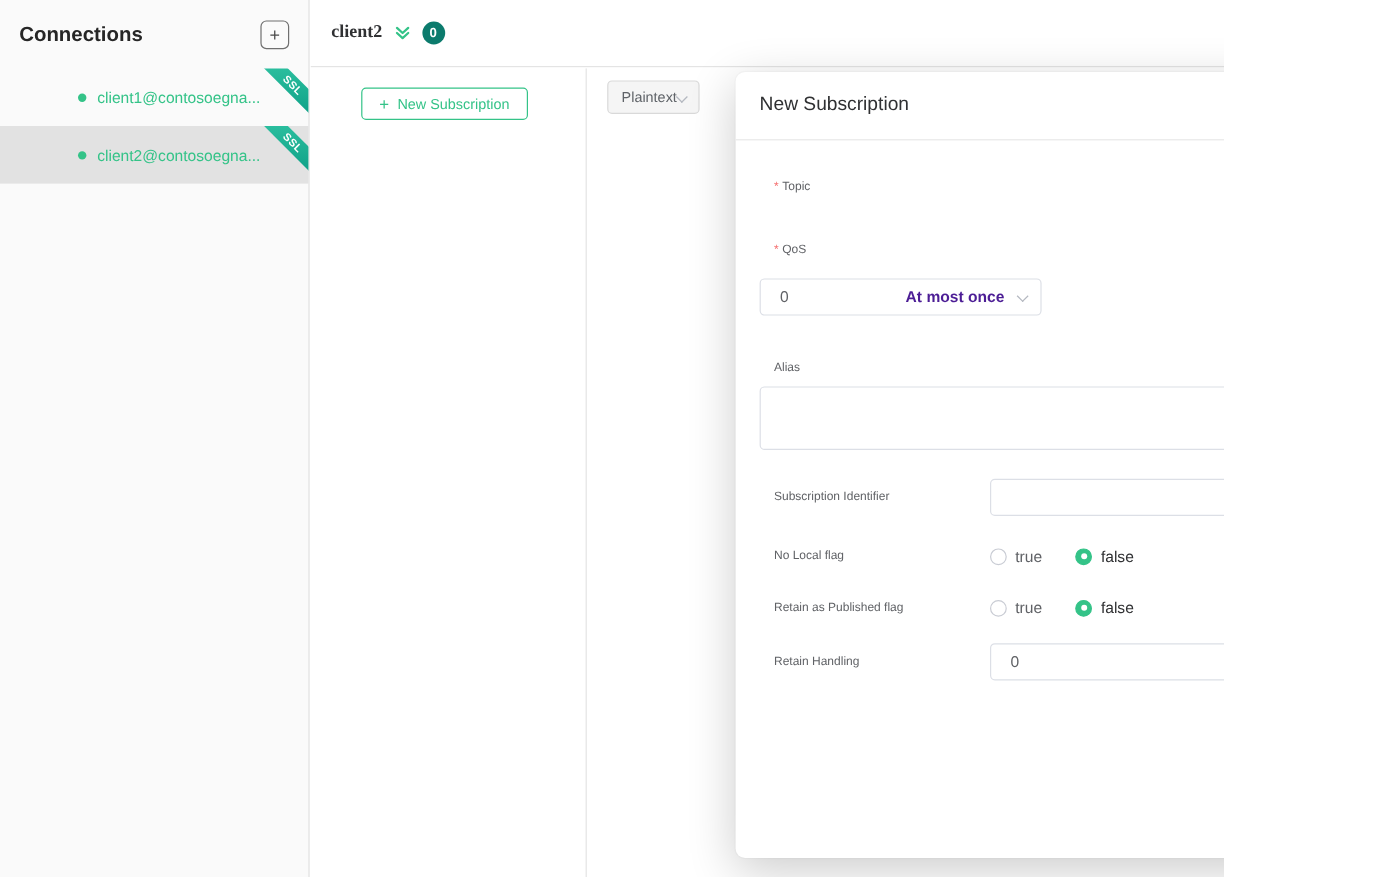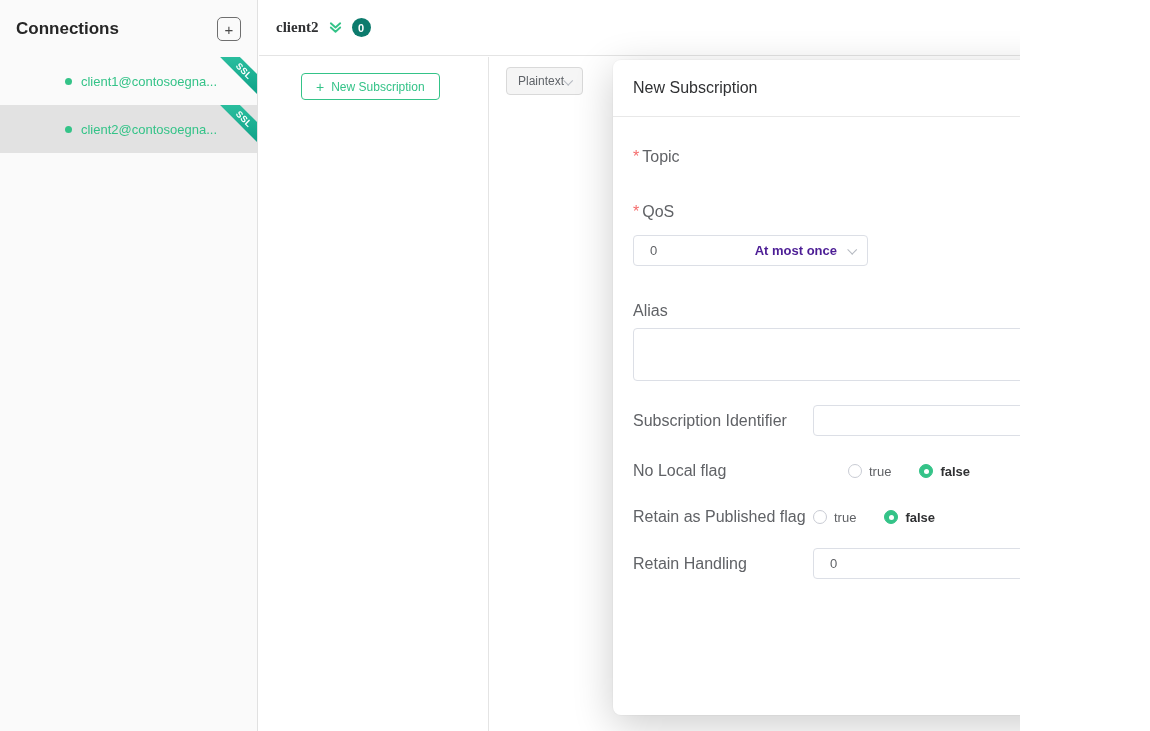--- a/index.html
+++ b/index.html
@@ -46,21 +46,21 @@
   .caret { display:inline-block; width:7px; height:7px; border-right:1.5px solid #b4b8c0;
     border-bottom:1.5px solid #b4b8c0; transform:rotate(45deg) translateY(-1px); }
   
   .modal { position:absolute; left:613px; top:60px; width:530px; height:655px; background:#fff;
     border-radius:8px; box-shadow:0 10px 40px rgba(0,0,0,.20), 0 0 0 1px rgba(0,0,0,.02); }
   .modal-header { height:57px; display:flex; align-items:center; justify-content:space-between;
     padding:0 20px; border-bottom:1px solid #e8e8e8; }
   .modal-title { font-size:16px; color:#303133; }
   .close-btn { background:none; border:none; font-size:20px; color:#909399; cursor:pointer; line-height:1; }
   .modal-body { padding:0 20px; }
-  .label { font-size:16px; color:#606266; }
+  .label { font-size:10px; color:#606266;margin-left:12px; }
   .star { color:#f56c6c; margin-right:3px; }
   .label-row { display:flex; align-items:center; justify-content:space-between; margin-top:31px; }
   .info-icon { width:15px; height:15px; border:1px solid #8f9399; border-radius:50%;
     color:#8f9399; font-size:9px; font-style:normal; display:flex; align-items:center;
     justify-content:center; font-weight:700; }
   .topic-input { margin-top:12px; height:51px; border:1px solid #34c388; border-radius:4px;
     padding:8px 15px; font-size:14px; color:#57606a; cursor:text; }
   .topic-link { text-decoration:underline; }
   .two-col { display:flex; gap:20px; margin-top:34px; }
   .col { width:235px; }
@@ -84,21 +84,21 @@
   .form-row .label { width:180px; flex:none; }
   .text-input { flex:1; height:31px; border:1px solid #dcdfe6; border-radius:4px;
     padding:0 12px; font-family:"Liberation Sans",sans-serif; font-size:13px; color:#606266; outline:none; }
   .radio-group { display:flex; gap:28px; }
   .radio { display:flex; align-items:center; gap:7px; font-size:13px; color:#606266; cursor:pointer; }
   .radio-circle { position:relative; width:14px; height:14px; border:1px solid #c9ccd4;
     border-radius:50%; background:#fff; flex:none; }
   .radio.checked .radio-circle { background:#34c388; border-color:#34c388; }
   .radio.checked .radio-circle::after { content:""; position:absolute; inset:0; margin:auto;
     width:5px; height:5px; border-radius:50%; background:#fff; }
-  .radio.checked .radio-text { color:#303133; font-weight:700; }
+  .radio.checked .radio-text { color:#303133; font-weight:400; }
   .rh-select { position:relative; flex:1; height:31px; border:1px solid #dcdfe6; border-radius:4px;
     display:flex; align-items:center; padding:0 30px 0 16px; font-size:13px; color:#606266; cursor:pointer; }
   .rh-select .caret { position:absolute; right:12px; }
   .modal-footer { display:flex; justify-content:flex-end; align-items:center; gap:32px; margin-top:32px; }
   .cancel-btn { background:none; border:none; font-size:14px; color:#606266; cursor:pointer;
     font-family:"Liberation Sans",sans-serif; }
   .confirm-btn { background:none; border:none; font-size:14px; color:#34c388; font-weight:600;
     cursor:pointer; font-family:"Liberation Sans",sans-serif; }
 </style>
 </head>
@@ -181,21 +181,21 @@
       <div class="textarea-wrap">
         <textarea class="alias-textarea" value="" style=""></textarea>
         <span class="resize-handle"></span>
       </div>
 
       <div class="form-row" style="margin-top:24px;">
         <span class="label">Subscription Identifier</span>
         <input class="text-input" type="text" value="" style="">
       </div>
 
-      <div class="form-row" style="margin-top:26px;gap:35px;">
+      <div class="form-row" style="margin-top:26px;">
         <span class="label">No Local flag</span>
         <div class="radio-group">
           <label class="radio">
             <span class="radio-circle"></span>
             <span class="radio-text">true</span>
           </label>
           <label class="radio checked">
             <span class="radio-circle"></span>
             <span class="radio-text">false</span>
           </label>

